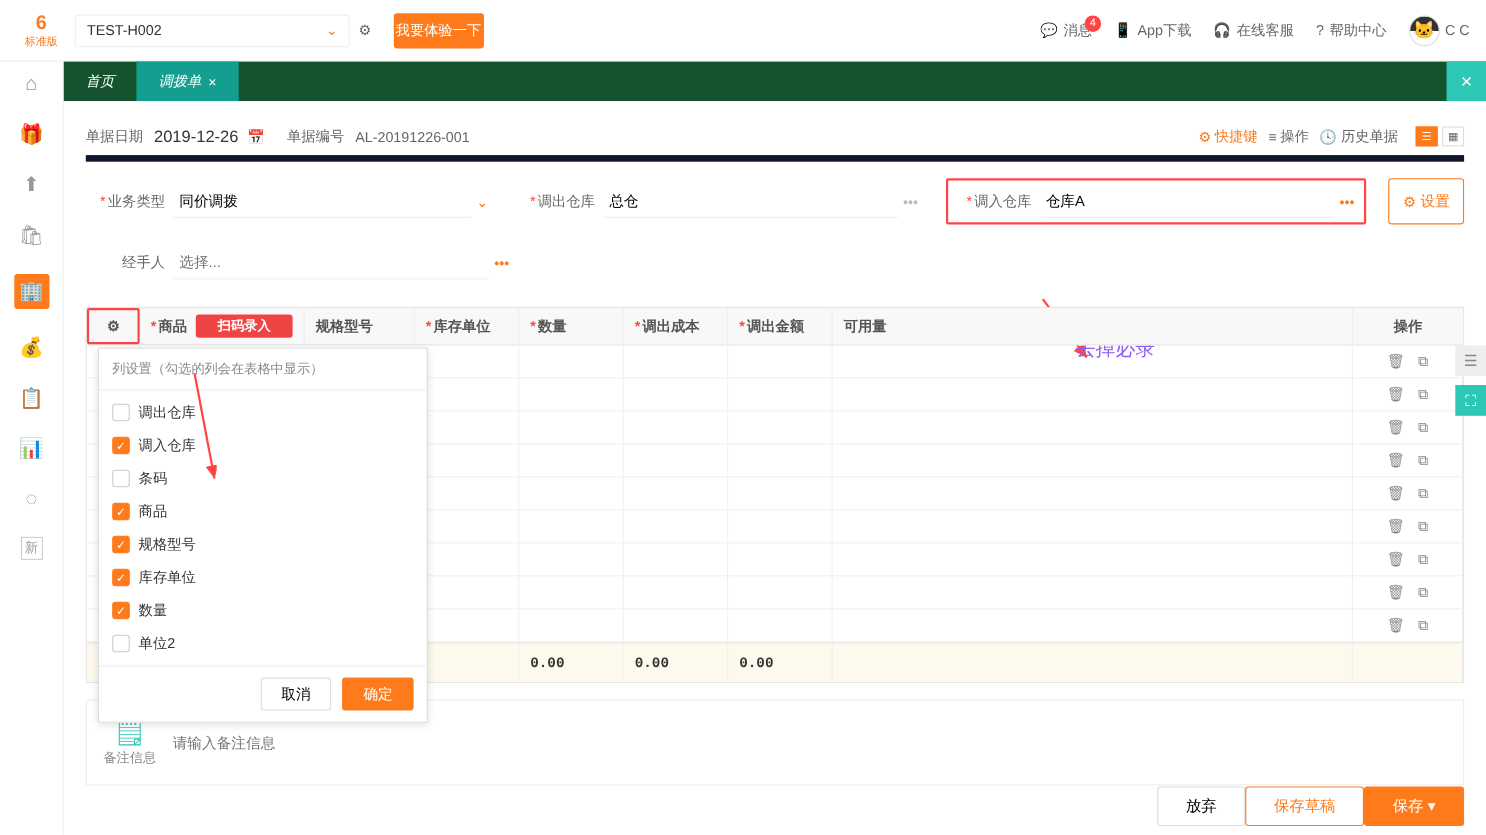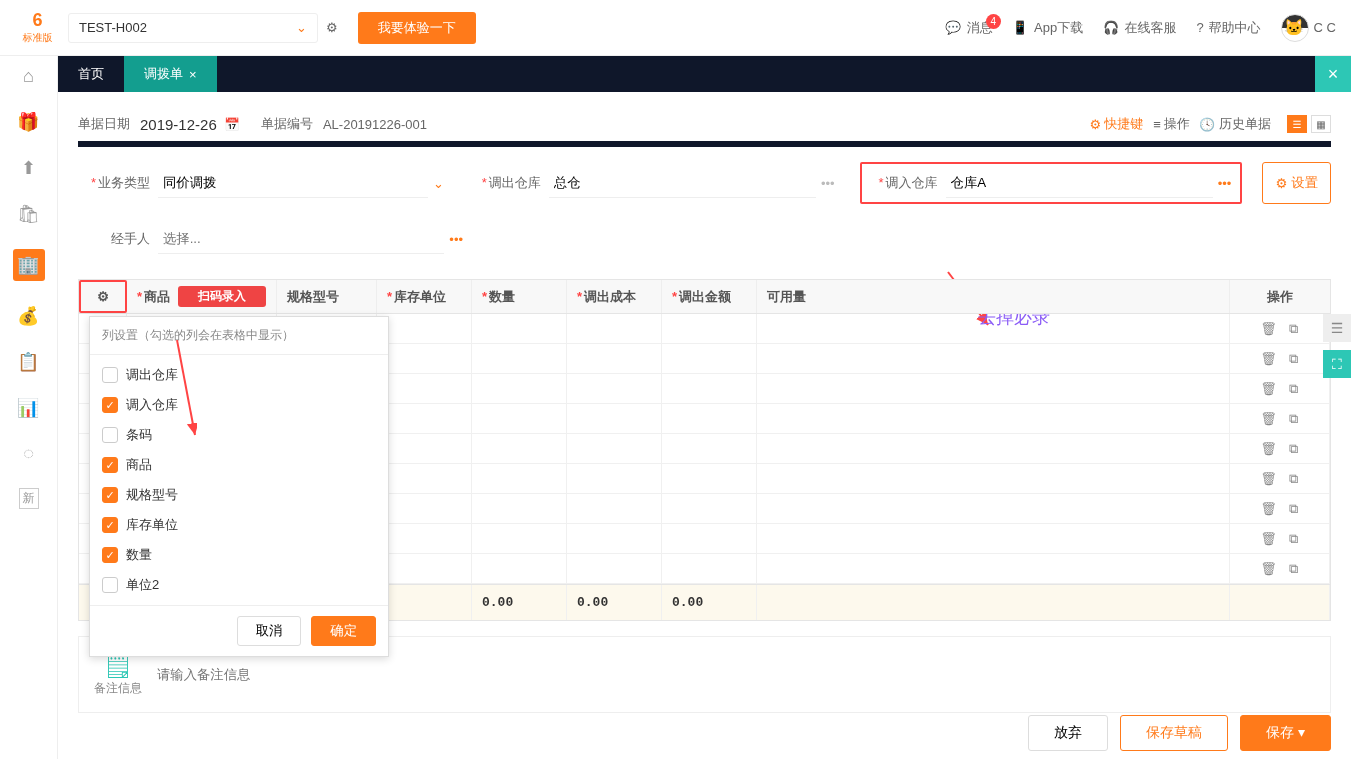--- a/index.html
+++ b/index.html
@@ -3,30 +3,30 @@
 <meta charset="utf-8">
 <style>
 * { box-sizing: border-box; margin: 0; padding: 0; }
 body { font-family: "Microsoft YaHei", "PingFang SC", sans-serif; font-size: 13px; color: #333; background: #fff; width: 1351px; height: 759px; overflow: hidden; position: relative; }
 .header { height: 56px; display: flex; align-items: center; padding: 0 15px; border-bottom: 1px solid #eee; }
 .logo-box { width: 45px; display: flex; flex-direction: column; align-items: center; margin-right: 8px; }
 .logo-box .logo { font-size: 18px; color: #ff7a1a; font-weight: bold; }
 .logo-box .logo-sub { font-size: 10px; color: #ff7a1a; }
 .dropdown-sel { width: 250px; height: 30px; border: 1px solid #eee; border-radius: 3px; padding: 0 10px; display: flex; align-items: center; justify-content: space-between; }
 .gear-btn { margin-left: 8px; color: #666; cursor: pointer; }
-.try-btn { background: #ff7a1a; color: #fff; border: none; padding: 7px 20px; border-radius: 3px; margin-left: 20px; cursor: pointer; font-size: 13px; }
+.try-btn { background: #ff7a1a; color: #fff; border: none; padding: 7px 2px; border-radius: 3px; margin-left: 20px; cursor: pointer; font-size: 13px; }
 .header-right { margin-left: auto; display: flex; align-items: center; gap: 20px; color: #666; }
 .header-item { display: flex; align-items: center; gap: 5px; cursor: pointer; position: relative; }
 .badge { position: absolute; top: -5px; right: -8px; background: #f44; color: #fff; border-radius: 50%; width: 15px; height: 15px; font-size: 10px; display: flex; align-items: center; justify-content: center; }
 .avatar { width: 28px; height: 28px; border-radius: 50%; background: linear-gradient(#333 50%,#fff 50%); border: 1px solid #ddd; display:flex;align-items:center;justify-content:center;font-size:16px; }
 .sidebar { position: absolute; left: 0; top: 56px; bottom: 0; width: 58px; border-right: 1px solid #eee; display: flex; flex-direction: column; align-items: center; padding-top: 10px; gap: 24px; color: #999; }
 .sidebar-item { cursor: pointer; font-size: 18px; }
 .sidebar-item.active { background: #ff7a1a; color: #fff; width: 32px; height: 32px; display:flex;align-items:center;justify-content:center;border-radius:3px; }
 .main { position: absolute; left: 58px; top: 56px; right: 0; bottom: 0; display: flex; flex-direction: column; }
-.tabs-bar { height: 36px; background: #0f172a; display: flex; align-items: center; color: #fff; }
+.tabs-bar { height: 36px; background: #14532d; display: flex; align-items: center; color: #fff; font-style: italic; }
 .tab { padding: 0 20px; height: 100%; display: flex; align-items: center; cursor: pointer; gap: 6px; }
 .tab.active { background: #139e8f; }
 .tab-close-bar { margin-left: auto; width: 36px; height: 100%; background: #2dc7b5; display:flex;align-items:center;justify-content:center;cursor:pointer;font-size:18px; }
 .content { flex: 1; padding: 15px 20px; overflow: auto; background:#fff; position:relative; }
 .doc-header { display: flex; align-items: center; height: 40px; border-bottom:6px solid #0f172a; }
 .doc-header .label { color: #666; margin-right: 10px; }
 .doc-header .value { font-size: 15px; color: #333; }
 .cal-icon { color: #ff7a1a; margin-left: 8px; }
 .header-actions { margin-left: auto; display: flex; align-items: center; gap: 10px; color: #666; }
 .header-actions .action { display: flex; align-items: center; gap: 3px; cursor: pointer; }
@@ -63,21 +63,21 @@
 .col-popup .chk { width:16px; height:16px; border:1px solid #ccc; border-radius:3px; display:flex;align-items:center;justify-content:center;font-size:11px; }
 .col-popup .chk.on { background:#ff7a1a; border-color:#ff7a1a; color:#fff; }
 .col-popup .pop-foot { display:flex; justify-content:flex-end; gap:10px; padding:10px 12px; border-top:1px solid #eee; }
 .col-popup .pop-foot button { padding:5px 18px; border:1px solid #ddd; background:#fff; border-radius:3px; cursor:pointer; }
 .col-popup .pop-foot .primary { background:#ff7a1a; color:#fff; border-color:#ff7a1a; }
 .arrow2 { position:absolute; left:28px; top:60px; z-index:20; pointer-events:none; }
 .remark-bar { display:flex; align-items:center; gap:15px; margin-top:15px; padding:15px; border:1px solid #eee; }
 .remark-icon { color:#2dc7b5; font-size:24px; display:flex;flex-direction:column;align-items:center; }
 .remark-icon .lbl { font-size:12px; color:#888; margin-top:0; }
 .remark-input { flex:1; border:none; outline:none; color:#999; }
-.footer-btns { position:absolute; right:20px; bottom:8px; display:flex; gap:12px; }
+.footer-btns { position:absolute; right:20px; bottom:8px; display:flex; }
 .footer-btns button { padding:8px 25px; border:1px solid #ddd; background:#fff; border-radius:3px; cursor:pointer; font-size:14px; }
 .footer-btns .outline-orange { border-color:#ff7a1a; color:#ff7a1a; }
 .footer-btns .solid-orange { background:#ff7a1a; color:#fff; border-color:#ff7a1a; }
 .side-float { position:absolute; right:0; top:258px; width:28px; display:flex;flex-direction:column;gap:8px; }
 .side-float div { width:28px;height:28px;background:#eee;color:#888;display:flex;align-items:center;justify-content:center;cursor:pointer;font-size:14px; }
 .side-float div.hl { background:#2dc7b5; color:#fff; }
 .col-w1 { width:48px; } .col-w2 { width:150px; } .col-w3 { width:100px; } .col-w4 { width:95px; }
 .col-w5 { width:95px; } .col-w6 { width:95px; } .col-w7 { width:95px; } .col-w8 { flex:1; } .col-w9 { width:100px; }
 </style>
 </head>

